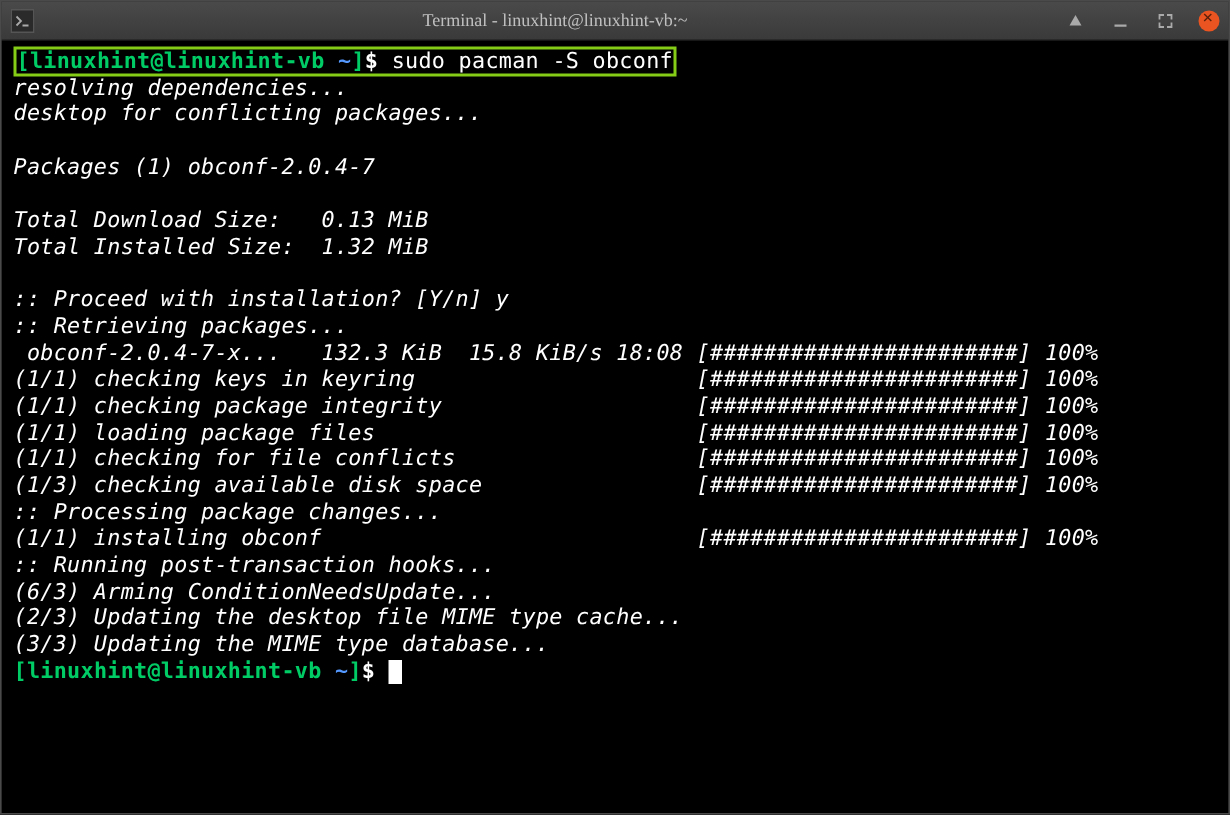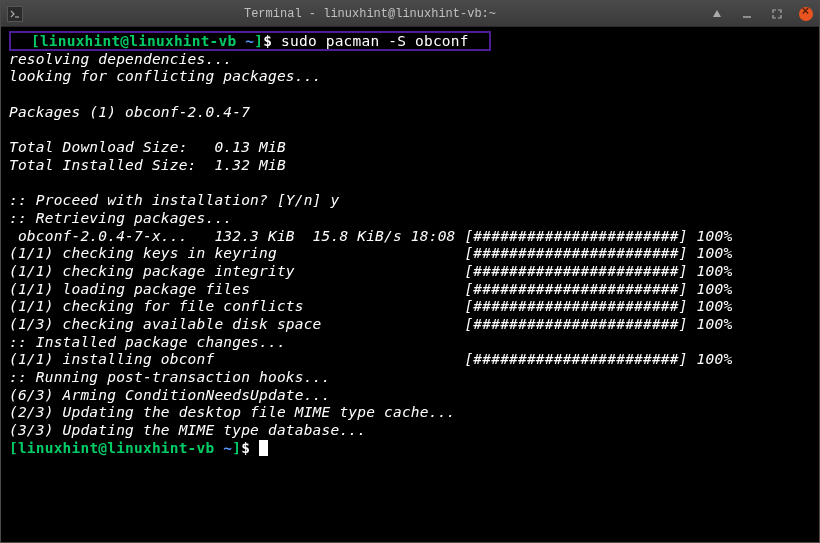--- a/index.html
+++ b/index.html
@@ -16,21 +16,21 @@
       border: 1px solid #4a4a4a;
     }
     .titlebar {
       height: 26px;
       background: linear-gradient(to bottom, #4a4a4a, #3a3a3a);
       display: flex;
       align-items: center;
       padding: 0 6px;
       color: #c0c0c0;
       font-size: 12px;
-      font-family: Liberation Mono, monospace;
+      font-family: Liberation Serif, serif;
       border-bottom: 1px solid #2a2a2a;
     }
     .titlebar-icon {
       width: 16px;
       height: 16px;
       background: #2a2a2a;
       border: 1px solid #555;
       display: inline-flex;
       align-items: center;
       justify-content: center;
@@ -96,22 +96,22 @@
     }
     .prompt-bracket {
       color: #00cc66;
       font-weight: bold;
     }
     .prompt-dollar {
       color: #ffffff;
       font-weight: bold;
     }
     .cmd-highlight {
-      border: 2px solid #4c1d95;
-      padding: 0 20px;
+      border: 2px solid #84cc16;
+      padding: 0 0;
       display: inline;
       margin-top: 35px;
     }
     .command-text {
       color: #ffffff;
     }
     .output-line {
       color: #ffffff;
       font-style: italic;
     }
@@ -149,34 +149,34 @@
       <svg width="10" height="10" viewBox="0 0 10 10">
           <path d="M1 4 L1 1 L4 1 M6 1 L9 1 L9 4 M9 6 L9 9 L6 9 M4 9 L1 9 L1 6" stroke="#aaa" stroke-width="1.2" fill="none"></path>
         </svg>
     </span>
     <span class="close-btn"></span>
   </div>
 </div>
 
 <div class="terminal"><span class="cmd-highlight"><span class="prompt-bracket">[</span><span class="prompt-user">linuxhint@linuxhint-vb</span> <span class="prompt-path">~</span><span class="prompt-bracket">]</span><span class="prompt-dollar">$</span> <span class="command-text">sudo pacman -S obconf</span></span>
 <span class="output-line">resolving dependencies...</span>
-<span class="output-line">looking for conflicting packages...</span>
+<span class="output-line">desktop for conflicting packages...</span>
 
 <span class="output-line">Packages (1) obconf-2.0.4-7</span>
 
 <span class="output-line">Total Download Size:   0.13 MiB</span>
 <span class="output-line">Total Installed Size:  1.32 MiB</span>
 
 <span class="output-line">:: Proceed with installation? [Y/n] y</span>
 <span class="output-line">:: Retrieving packages...</span>
 <span class="output-line"> obconf-2.0.4-7-x...   132.3 KiB  15.8 KiB/s 18:08 [#######################] 100%</span>
 <span class="output-line">(1/1) checking keys in keyring                     [#######################] 100%</span>
 <span class="output-line">(1/1) checking package integrity                   [#######################] 100%</span>
 <span class="output-line">(1/1) loading package files                        [#######################] 100%</span>
 <span class="output-line">(1/1) checking for file conflicts                  [#######################] 100%</span>
 <span class="output-line">(1/3) checking available disk space                [#######################] 100%</span>
-<span class="output-line">:: Installed package changes...</span>
+<span class="output-line">:: Processing package changes...</span>
 <span class="output-line">(1/1) installing obconf                            [#######################] 100%</span>
 <span class="output-line">:: Running post-transaction hooks...</span>
 <span class="output-line">(6/3) Arming ConditionNeedsUpdate...</span>
 <span class="output-line">(2/3) Updating the desktop file MIME type cache...</span>
 <span class="output-line">(3/3) Updating the MIME type database...</span>
 <span class="prompt-bracket">[</span><span class="prompt-user">linuxhint@linuxhint-vb</span> <span class="prompt-path">~</span><span class="prompt-bracket">]</span><span class="prompt-dollar">$</span> <span class="cursor"></span></div>
 
 </body></html>

